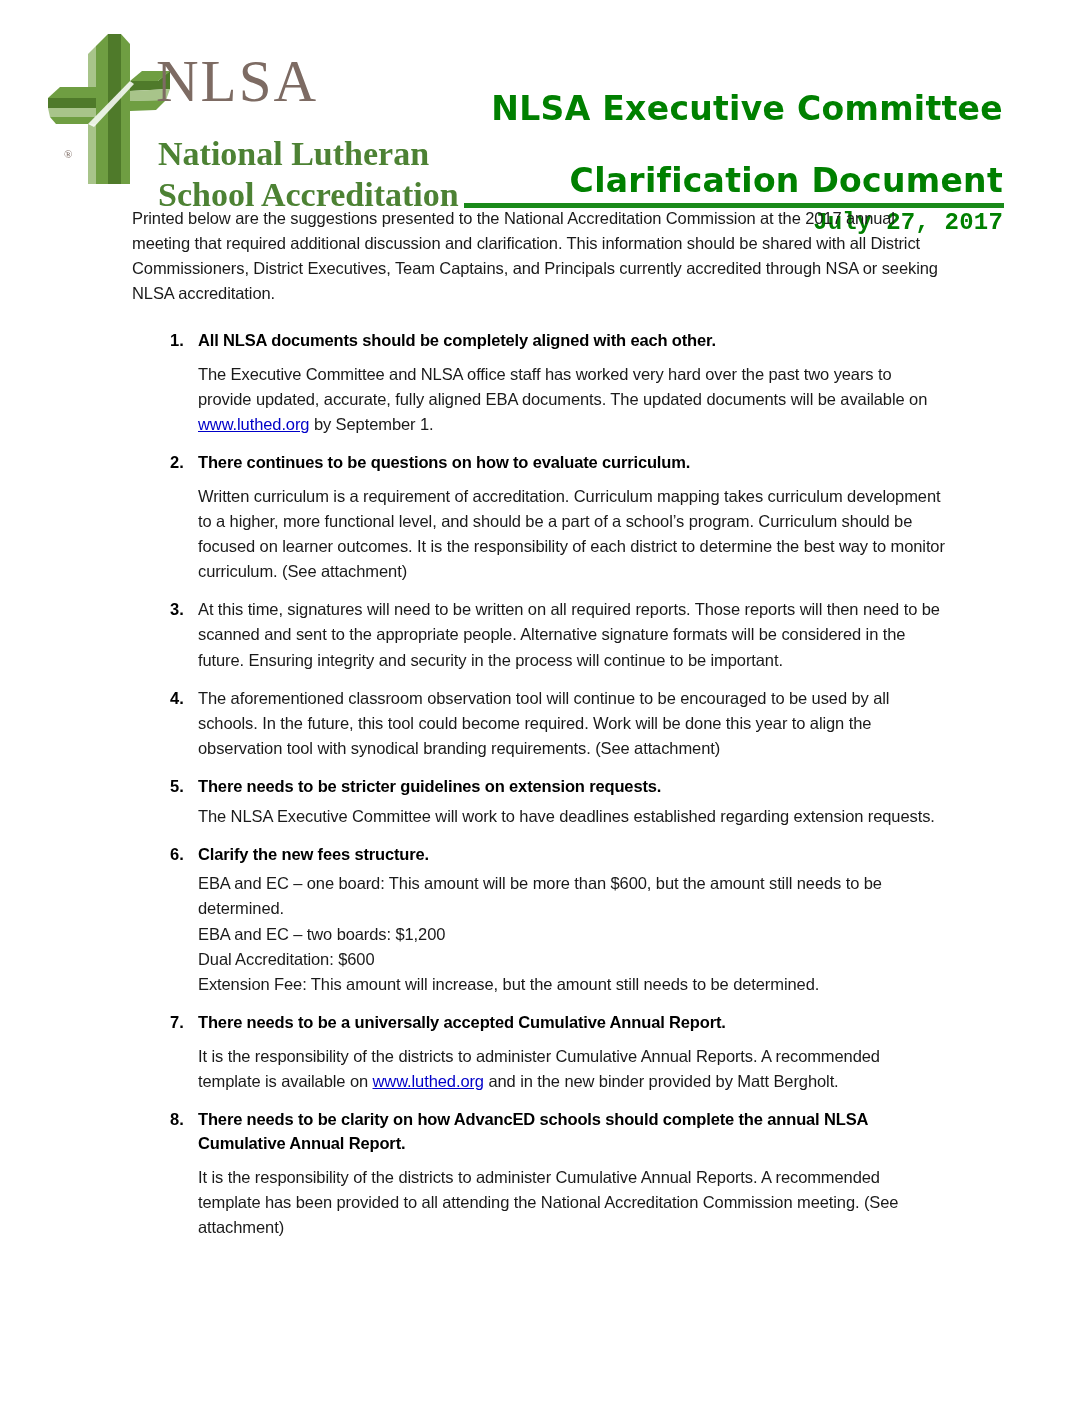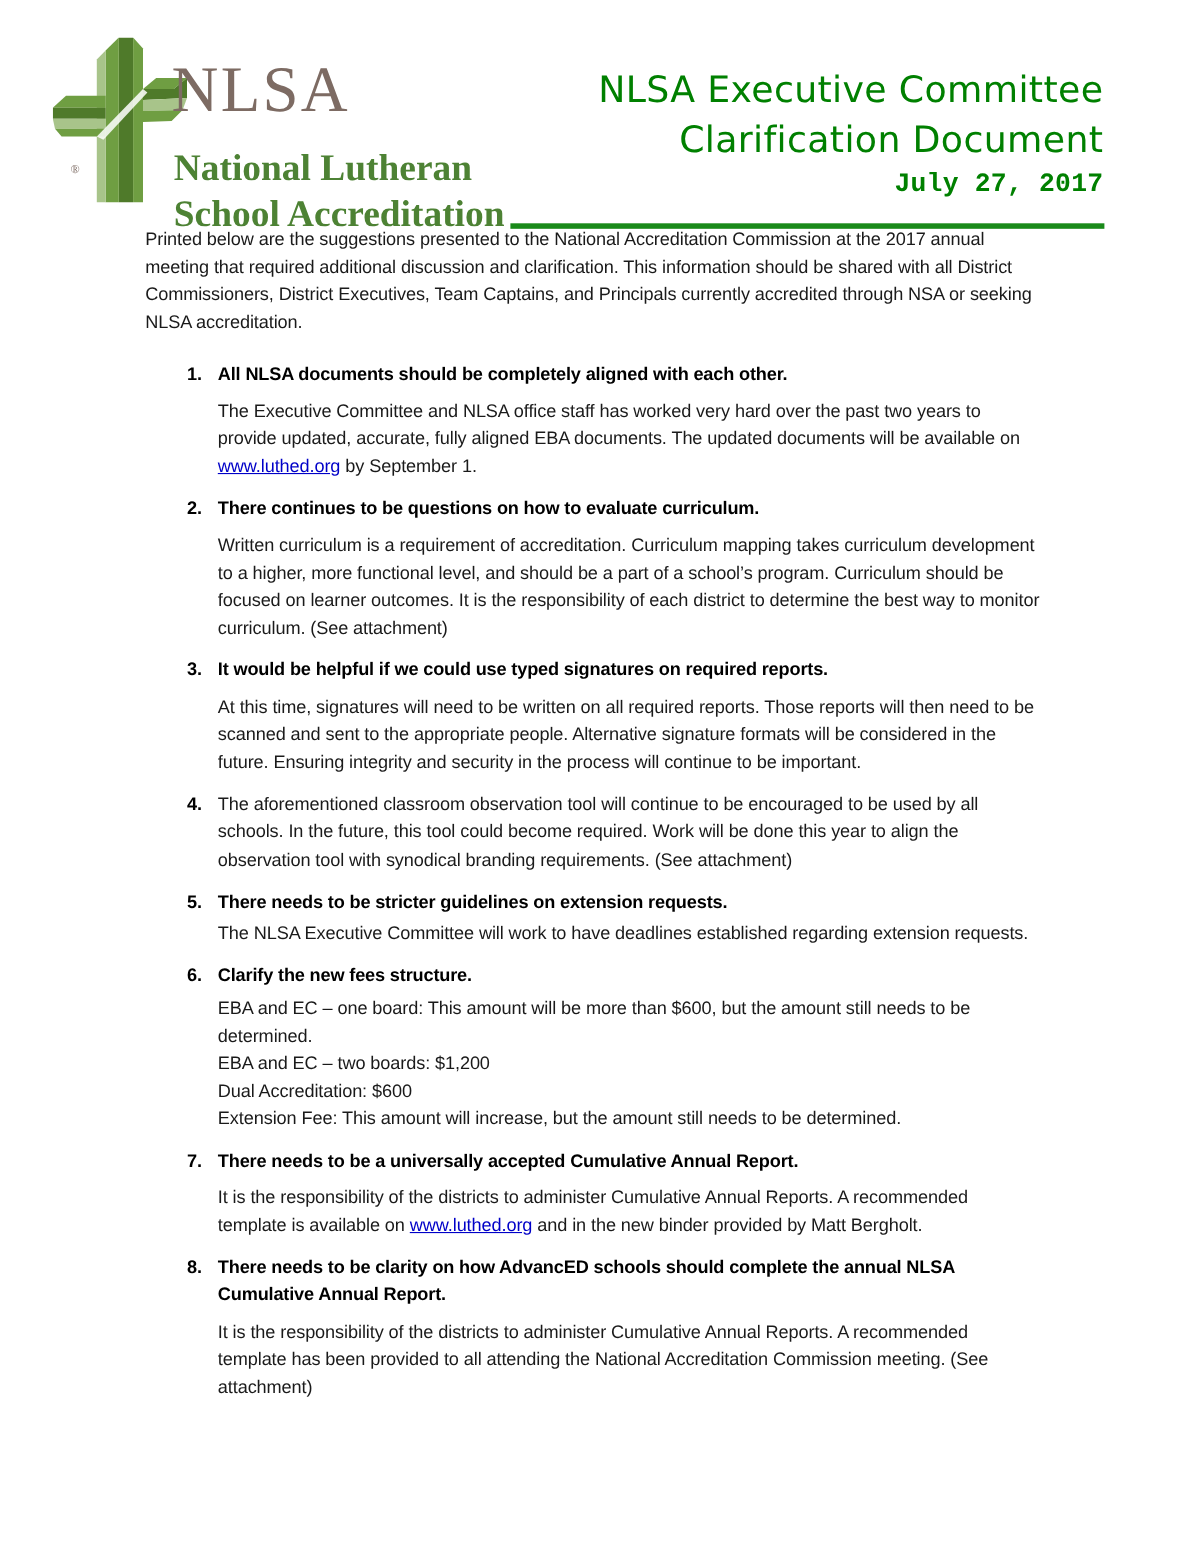--- a/index.html
+++ b/index.html
@@ -76,26 +76,27 @@
 
   .title-block {
     position: absolute;
     right: 85px;
     top: 60px;
     text-align: right;
     width: 620px;
   }
   .title-line {
     font-family: "DejaVu Sans", sans-serif;
-    font-weight: normal;
+    font-weight: bold;
     font-size: 33px;
     color: #008000;
     line-height: 1.36;
     letter-spacing: 0.3px;
     white-space: nowrap;
+    margin-top: 27px;
   }
   .title-date {
     font-family: Liberation Mono, monospace;
     font-weight: bold;
     font-size: 24px;
     color: #008000;
     line-height: 1.4;
     margin-top: 2px;
     letter-spacing: 0.2px;
   }
@@ -244,21 +245,20 @@
     </li>
 
     <li class="item">
       <span class="num">2.</span>
       <div class="item-head">There continues to be questions on how to evaluate curriculum.</div>
       <div class="item-body">Written curriculum is a requirement of accreditation.  Curriculum mapping takes curriculum development to a higher, more functional level, and should be a part of a school’s program.  Curriculum should be focused on learner outcomes.  It is the responsibility of each district to determine the best way to monitor curriculum.  (See attachment)</div>
     </li>
 
     <li class="item">
       <span class="num">3.</span>
-      <div class="item-head">It would be helpful if we could use typed signatures on required reports.</div>
       <div class="item-body">At this time, signatures will need to be written on all required reports.  Those reports will then need to be scanned and sent to the appropriate people.  Alternative signature formats will be considered in the future.  Ensuring integrity and security in the process will continue to be important.</div>
     </li>
 
     <li class="item">
       <span class="num">4.</span>
       <div class="item-body">The aforementioned classroom observation tool will continue to be encouraged to be used by all schools.  In the future, this tool could become required.  Work will be done this year to align the observation tool with synodical branding requirements.  (See attachment)</div>
     </li>
 
     <li class="item">
       <span class="num">5.</span>

